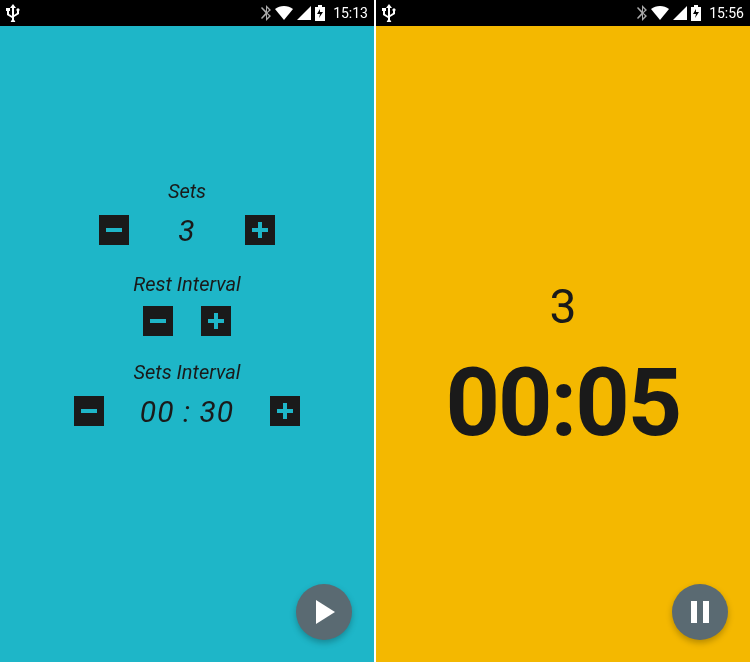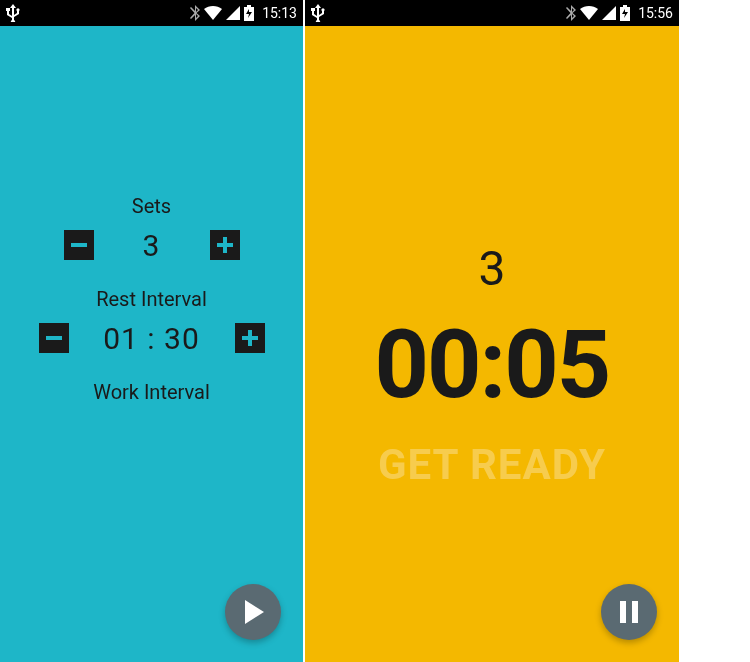--- a/index.html
+++ b/index.html
@@ -9,21 +9,21 @@
       height: 662px;
       display: flex;
       background: #fff;
     }
     .screen {
       position: relative;
       height: 662px;
       display: flex;
       flex-direction: column;
     }
-    .screen-left { width: 303px; background: #1eb6c8; }
+    .screen-left { width: 374px; background: #1eb6c8; }
     .screen-right { width: 374px; background: #f4b800; margin-left: 2px; }
     .status-bar {
       height: 26px;
       background: #000;
       display: flex;
       align-items: center;
       color: #fff;
       padding: 0 6px;
       font-size: 14px;
     }
@@ -35,20 +35,21 @@
       flex: 1;
       display: flex;
       flex-direction: column;
       align-items: center;
       justify-content: center;
       color: #1a1a1a;
       position: relative;
     }
     .content-left {
       padding-bottom: 81px;
+      font-style: italic;
     }
     .setting-group {
       display: flex;
       flex-direction: column;
       align-items: center;
       margin: 12px 0;
     }
     .setting-label {
       font-size: 20px;
       color: #1a1a1a;
@@ -175,32 +176,45 @@
     </div>
 
     <div class="setting-group">
       <div class="setting-label">Rest Interval</div>
       <div class="setting-row">
         <div class="stepper-btn">
           <svg width="16" height="4" viewBox="0 0 16 4">
               <rect fill="#1eb6c8" width="16" height="4"></rect>
             </svg>
         </div>
-        <div class="setting-value">01 : 30</div>
         <div class="stepper-btn">
           <svg width="16" height="16" viewBox="0 0 16 16">
               <rect fill="#1eb6c8" x="0" y="6" width="16" height="4"></rect>
               <rect fill="#1eb6c8" x="6" y="0" width="4" height="16"></rect>
             </svg>
         </div>
       </div>
     </div>
 
     <div class="setting-group">
-      <div class="setting-label">Work Interval</div>
+      <div class="setting-label">Sets Interval</div>
+      <div class="setting-row">
+        <div class="stepper-btn">
+          <svg width="16" height="4" viewBox="0 0 16 4">
+              <rect fill="#1eb6c8" width="16" height="4"></rect>
+            </svg>
+        </div>
+        <div class="setting-value">00 : 30</div>
+        <div class="stepper-btn">
+          <svg width="16" height="16" viewBox="0 0 16 16">
+              <rect fill="#1eb6c8" x="0" y="6" width="16" height="4"></rect>
+              <rect fill="#1eb6c8" x="6" y="0" width="4" height="16"></rect>
+            </svg>
+        </div>
+      </div>
     </div>
 
     <div class="fab">
       <span>
         <svg width="22" height="24" viewBox="0 0 22 24">
             <path fill="#fff" d="M3 0 L22 12 L3 24 Z"></path>
           </svg>
       </span>
     </div>
   </div>
@@ -236,21 +250,20 @@
             <path fill="#fff" d="M3 0 H7 V2 H10 V16 H0 V2 H3 Z M5 4 L2 9 H5 L4 13 L8 7 H5 Z"></path>
           </svg>
       </span>
       <span class="status-time">15:56</span>
     </div>
   </div>
 
   <div class="content content-right">
     <div class="countdown-set">3</div>
     <div class="countdown-time">00:05</div>
-    <div class="countdown-label">GET READY</div>
 
     <div class="fab">
       <span>
         <svg width="18" height="22" viewBox="0 0 18 22">
             <rect fill="#fff" x="0" y="0" width="6" height="22"></rect>
             <rect fill="#fff" x="12" y="0" width="6" height="22"></rect>
           </svg>
       </span>
     </div>
   </div>

